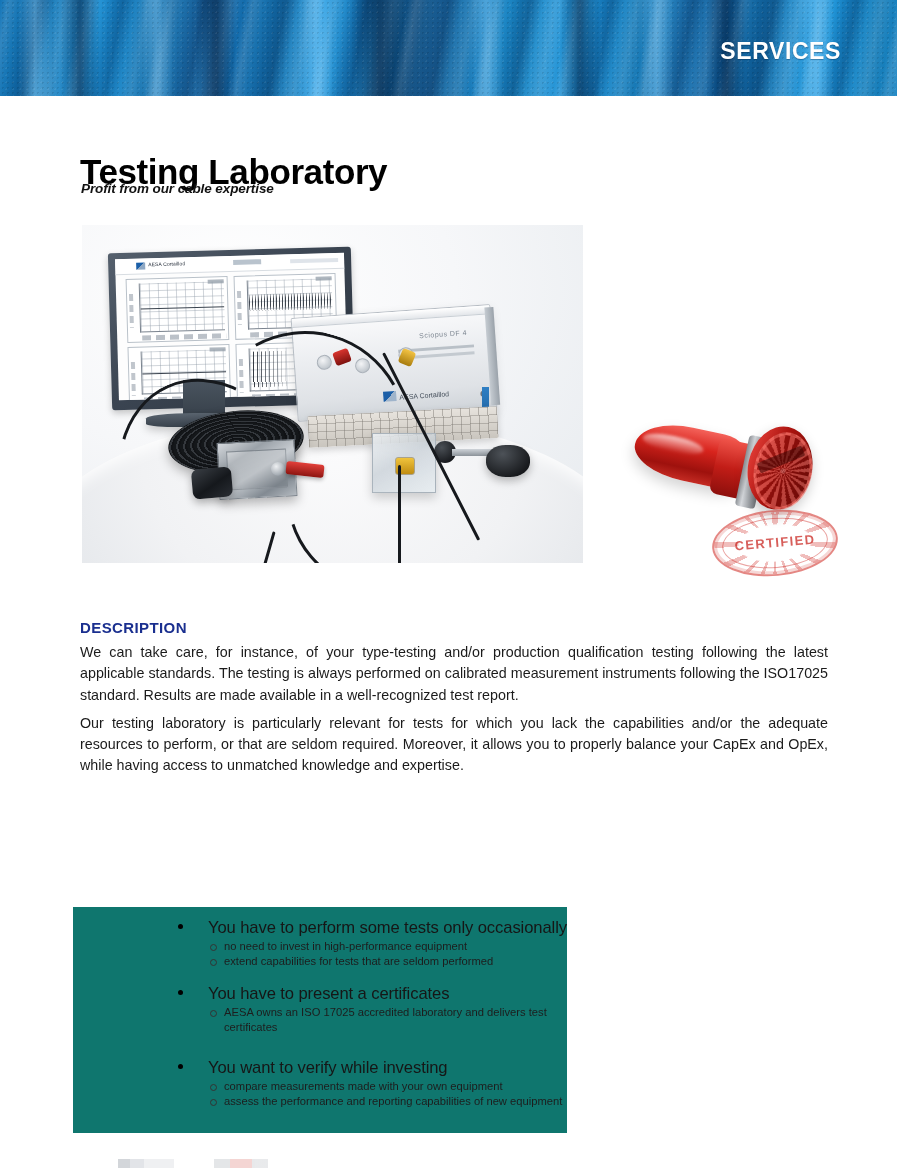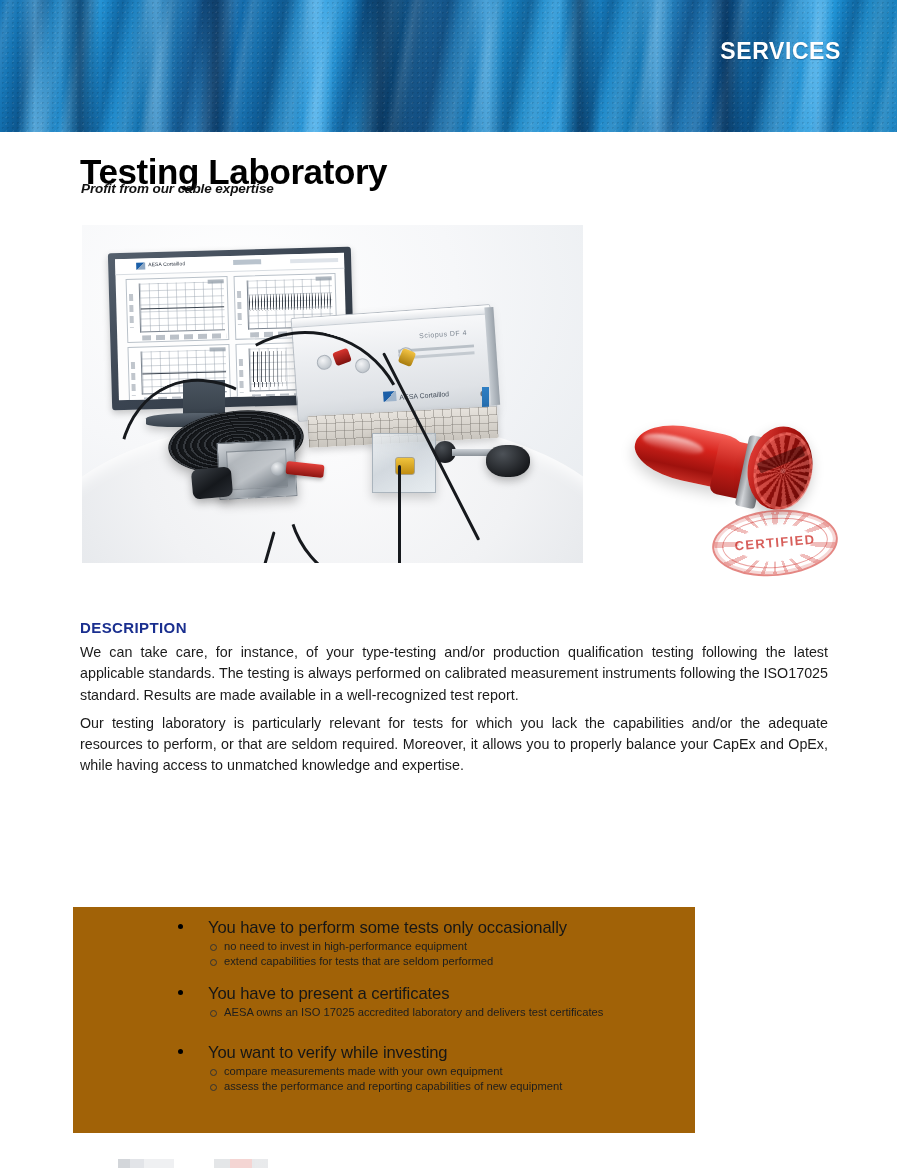--- a/index.html
+++ b/index.html
@@ -12,21 +12,21 @@
     height: 1168px;
     position: relative;
     font-family: "Liberation Sans", sans-serif;
     overflow: hidden;
   }
 
   
   .banner {
     position: absolute;
     left: 0; top: 0;
-    width: 897px; height: 132px;
+    width: 897px; height: 96px;
     overflow: hidden;
     background: #737373;
   }
   .banner-silk {
     position: absolute;
     inset: 0;
     background:
       repeating-linear-gradient(101deg,
         rgba(255,255,255,0.00) 0px,
         rgba(255,255,255,0.13) 9px,
@@ -587,22 +587,22 @@
     color: #1b1b1b;
     text-align: justify;
   }
   .body-copy p { margin: 0 0 7px 0; }
   #description-body { top: 642px; }
 
   
   .kf-panel {
     position: absolute;
     left: 73px; top: 907px;
-    width: 622px; height: 226px;
-    background: #a16207;
+    width: 494px; height: 226px;
+    background: #0f766e;
   }
   .kf-list {
     position: absolute;
     left: 0; top: 0; right: 0; bottom: 0;
     padding: 9px 0 0 0;
     margin: 0;
   }
   .kf-item { position: relative; margin: 0 0 3px 0; }
   .kf-bullet {
     position: absolute;

